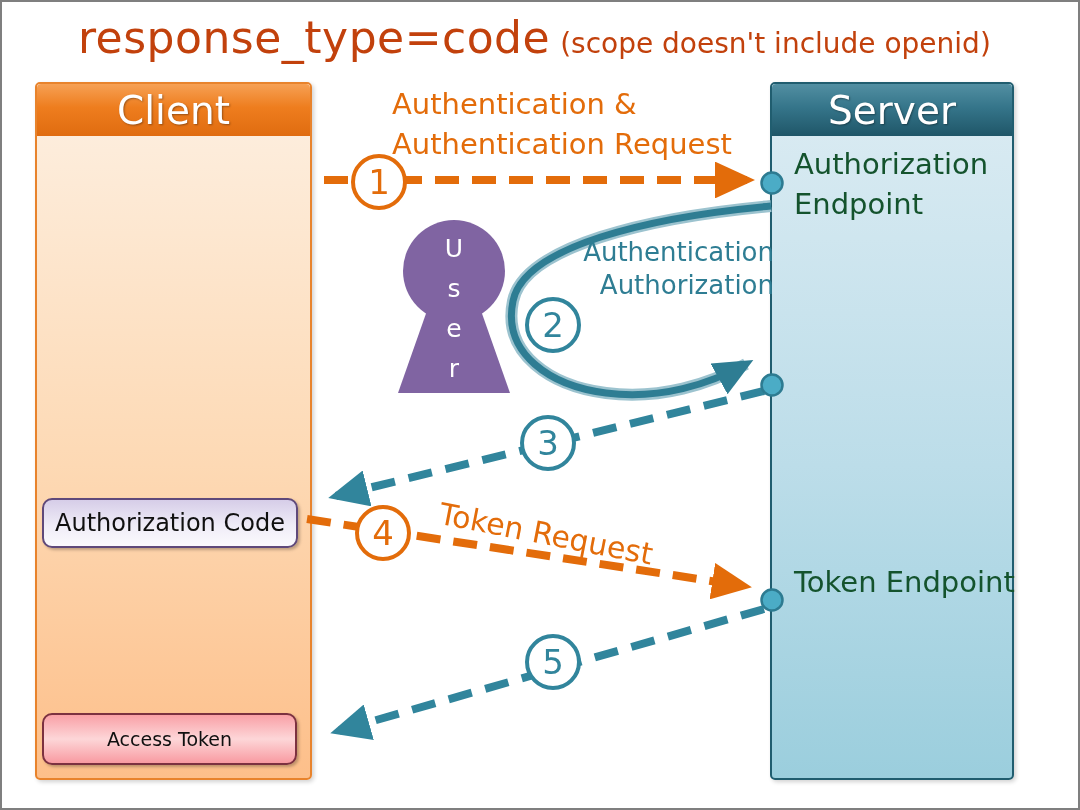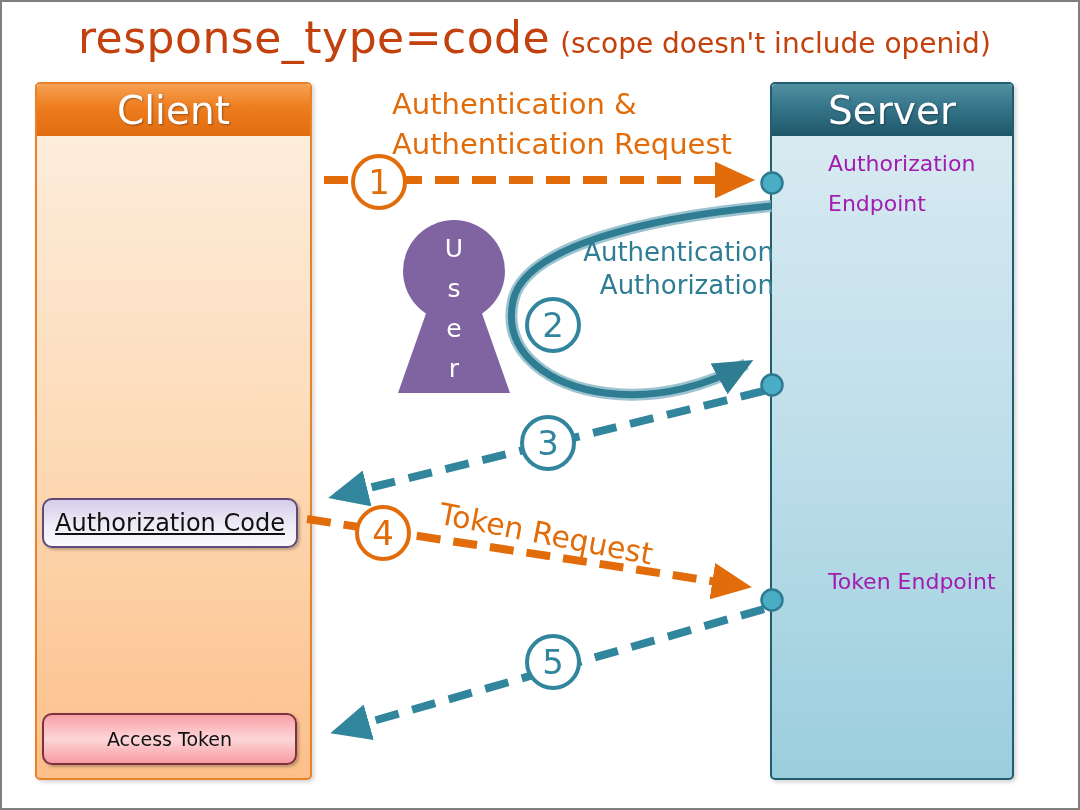--- a/index.html
+++ b/index.html
@@ -18,29 +18,29 @@
   .actor .hdr{height:52px;display:flex;align-items:center;justify-content:center;
               color:#fff;font-size:39px;border-radius:4px 4px 0 0;
               text-shadow:1px 1px 2px rgba(0,0,0,0.35);}
   .client{left:33px;width:277px;border:2px solid #e8832c;
           background:linear-gradient(180deg,#fdf0e2 0%,#fdd9b4 55%,#fdbf8a 100%);}
   .client .hdr{background:linear-gradient(180deg,#f6a054 0%,#ee7d1e 45%,#e06c10 100%);}
   .server{left:768px;width:244px;border:2px solid #205d6f;
           background:linear-gradient(180deg,#dcecf3 0%,#bcdde9 55%,#9bcedd 100%);}
   .server .hdr{background:linear-gradient(180deg,#528fa2 0%,#35758a 45%,#1f5668 100%);}
   
-  .endpoint{position:absolute;width:235px;color:#a21caf;font-size:22px;line-height:40px;z-index:3;margin-left:34px;}
+  .endpoint{position:absolute;width:235px;color:#14532d;font-size:29px;line-height:40px;z-index:3;}
   .ep-auth{left:792px;top:142px;}
   .ep-token{left:792px;top:560px;}
   
   .badge{position:absolute;box-sizing:border-box;border-radius:10px;z-index:3;
          display:flex;align-items:center;justify-content:center;color:#101010;
          box-shadow:2px 2px 3px rgba(0,0,0,0.25);}
   .badge-code{left:40px;top:496px;width:256px;height:50px;border:2px solid #5f497a;font-size:24px;
-         background:linear-gradient(180deg,#d6cde8 0%,#efecf7 55%,#fbfafd 100%);text-decoration:underline;}
+         background:linear-gradient(180deg,#d6cde8 0%,#efecf7 55%,#fbfafd 100%);}
   .badge-token{left:40px;top:711px;width:255px;height:52px;border:2px solid #7c3140;font-size:19px;
          background:linear-gradient(180deg,#f9a0a6 0%,#fdd6d8 50%,#f89aa1 100%);}
   
   .lbl{position:absolute;z-index:3;}
   .lbl-step1{left:390px;top:82px;width:385px;text-align:left;
              color:#e36c0a;font-size:29px;line-height:40px;}
   .lbl-step2{left:552px;top:234px;width:220px;text-align:right;
              color:#2e7d93;font-size:26px;line-height:33px;}
   .lbl-step4{left:441px;top:494px;white-space:nowrap;color:#e36c0a;font-size:30px;
              transform:rotate(11deg);transform-origin:left top;}

